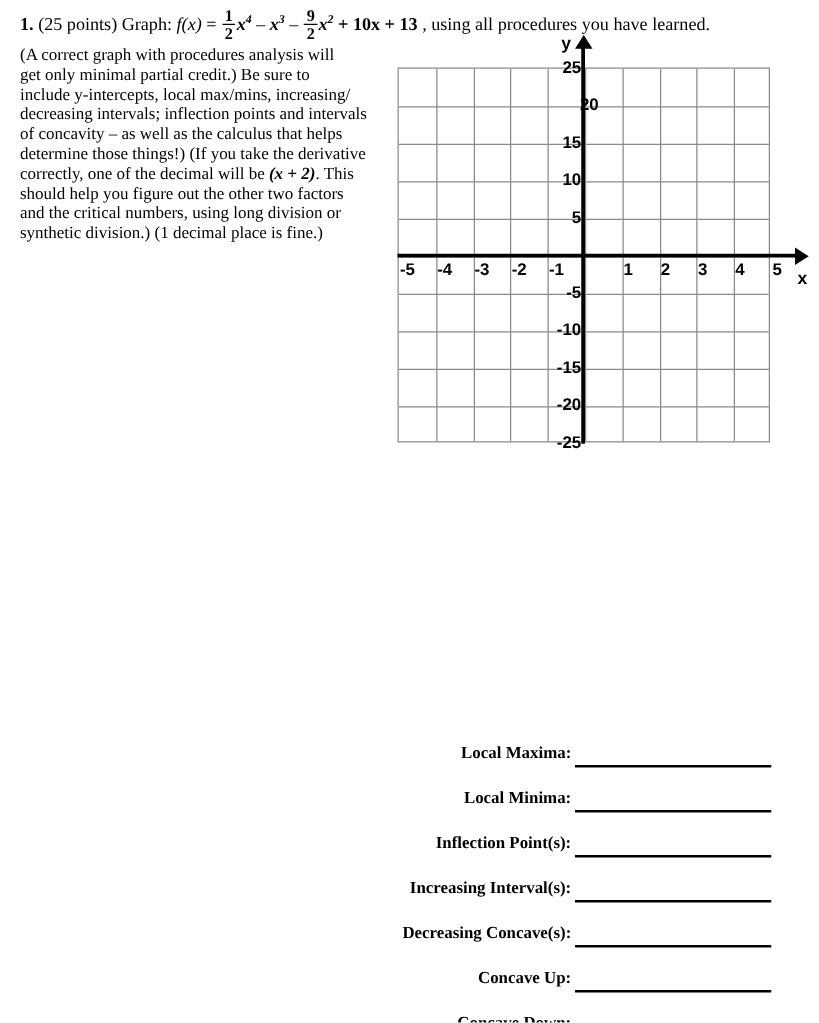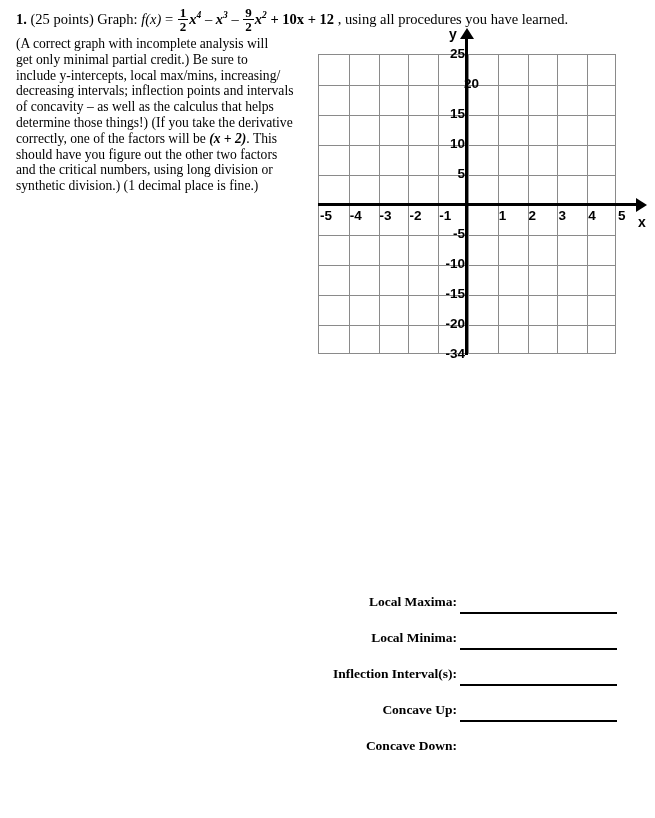--- a/index.html
+++ b/index.html
@@ -199,36 +199,36 @@
       <span class="num-part">1</span>
       <span class="den-part">2</span>
     </span><span class="var">x</span><span class="sup">4</span>
     <span>–</span>
     <span class="var">x</span><span class="sup">3</span>
     <span>–</span>
     <span class="frac">
       <span class="num-part">9</span>
       <span class="den-part">2</span>
     </span><span class="var">x</span><span class="sup">2</span>
-    <span class="var" style="font-style:normal">+ 10x + 12</span>
+    <span class="var" style="font-style:normal">+ 10x + 13</span>
   </span>
   <span>, using all procedures you have learned.</span>
 </div>
 
 <div id="description">
-  <div>(A correct graph with incomplete analysis will</div>
+  <div>(A correct graph with procedures analysis will</div>
   <div>get only minimal partial credit.)  Be sure to</div>
   <div>include y-intercepts, local max/mins, increasing/</div>
   <div>decreasing intervals; inflection points and intervals</div>
   <div>of concavity – as well as the calculus that helps</div>
   <div>determine those things!)  (If you take the derivative</div>
   <div>
-    <span>correctly, one of the factors will be </span><span class="it">(x + 2)</span><span>. This</span>
+    <span>correctly, one of the decimal will be </span><span class="it">(x + 2)</span><span>. This</span>
   </div>
-  <div>should have you figure out the other two factors</div>
+  <div>should help you figure out the other two factors</div>
   <div>and the critical numbers, using long division or</div>
   <div>synthetic division.) (1 decimal place is fine.)</div>
 </div>
 
 <div id="graph-area">
   <div id="grid">
       <div class="gridline-v" style="left: 30px;"></div>
       <div class="gridline-v" style="left: 60px;"></div>
       <div class="gridline-v" style="left: 89px;"></div>
       <div class="gridline-v" style="left: 119px;"></div>
@@ -256,21 +256,21 @@
   <div id="tick-layer">
       <div class="ytick" style="right: 183px; top: 23px;">25</div>
       <div class="ytick" style="right: 169px; top: 53px;">20</div>
       <div class="ytick" style="right: 183px; top: 83px;">15</div>
       <div class="ytick" style="right: 183px; top: 113px;">10</div>
       <div class="ytick" style="right: 183px; top: 143px;">5</div>
       <div class="ytick" style="right: 183px; top: 203px;">-5</div>
       <div class="ytick" style="right: 183px; top: 233px;">-10</div>
       <div class="ytick" style="right: 183px; top: 263px;">-15</div>
       <div class="ytick" style="right: 183px; top: 293px;">-20</div>
-      <div class="ytick" style="right: 183px; top: 323px;">-34</div>
+      <div class="ytick" style="right: 183px; top: 323px;">-25</div>
       <div class="xtick" style="left: 2px; top: 185px;">-5</div>
       <div class="xtick" style="left: 31.8px; top: 185px;">-4</div>
       <div class="xtick" style="left: 61.6px; top: 185px;">-3</div>
       <div class="xtick" style="left: 91.4px; top: 185px;">-2</div>
       <div class="xtick" style="left: 121.2px; top: 185px;">-1</div>
       <div class="xtick" style="left: 180.8px; top: 185px;">1</div>
       <div class="xtick" style="left: 210.6px; top: 185px;">2</div>
       <div class="xtick" style="left: 240.4px; top: 185px;">3</div>
       <div class="xtick" style="left: 270.2px; top: 185px;">4</div>
       <div class="xtick" style="left: 300px; top: 185px;">5</div>
@@ -280,21 +280,29 @@
 <div id="answers">
     <div class="answer-row">
       <div class="answer-label">Local Maxima:</div>
       <div class="answer-rule"></div>
     </div>
     <div class="answer-row">
       <div class="answer-label">Local Minima:</div>
       <div class="answer-rule"></div>
     </div>
     <div class="answer-row">
-      <div class="answer-label">Inflection Interval(s):</div>
+      <div class="answer-label">Inflection Point(s):</div>
+      <div class="answer-rule"></div>
+    </div>
+    <div class="answer-row">
+      <div class="answer-label">Increasing Interval(s):</div>
+      <div class="answer-rule"></div>
+    </div>
+    <div class="answer-row">
+      <div class="answer-label">Decreasing Concave(s):</div>
       <div class="answer-rule"></div>
     </div>
     <div class="answer-row">
       <div class="answer-label">Concave Up:</div>
       <div class="answer-rule"></div>
     </div>
     <div class="answer-row">
       <div class="answer-label">Concave Down:</div>
     </div>
   </div>

